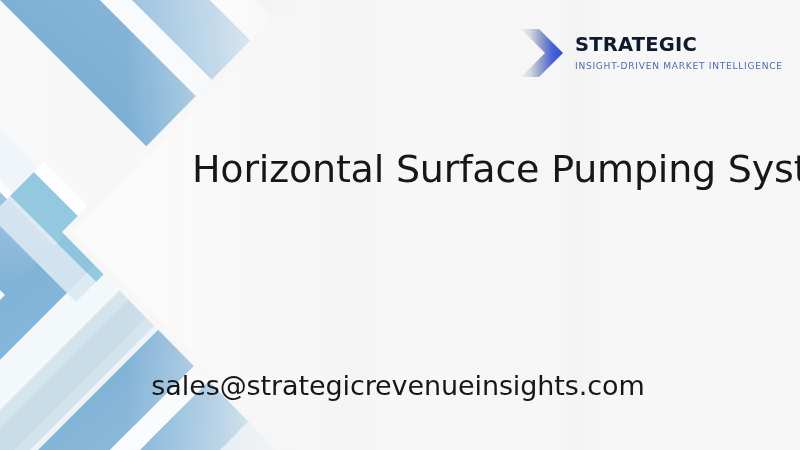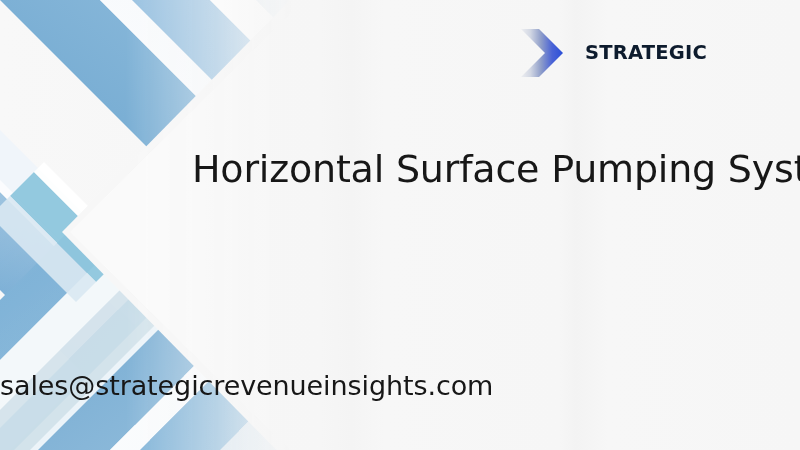--- a/index.html
+++ b/index.html
@@ -53,21 +53,21 @@
     display: block;
   }
 
   
   .logo {
     position: absolute;
     left: 519px;
     top: 26px;
     display: flex;
     align-items: center;
-    gap: 20px;
+    gap: 10px;
   }
   .logo-mark {
     width: 46px;
     height: 54px;
     flex: none;
   }
   .logo-words {
     display: flex;
     flex-direction: column;
     justify-content: center;
@@ -105,21 +105,21 @@
     color: #171717;
     white-space: nowrap;
   }
 
   
   .email {
     position: absolute;
     left: 0;
     right: 4px;
     top: 370px;
-    text-align: left;
+    text-align: center;
     font-family: "DejaVu Sans", sans-serif;
     font-weight: 400;
     font-size: 27px;
     letter-spacing: -0.1px;
     color: #171717;
     white-space: nowrap;
   }
 </style>
 </head>
 <body>
@@ -270,20 +270,21 @@
           <stop offset="48%" stop-color="#8e9dc9"></stop>
           <stop offset="74%" stop-color="#4a63d6"></stop>
           <stop offset="100%" stop-color="#2b4fd8"></stop>
         </linearGradient>
       </defs>
       <path d="M 2,3 L 20,3 L 44,27 L 20,51 L 2,51 L 26,27 Z" fill="url(#markGrad)"></path>
     </svg>
 
     <div class="logo-words">
       <div class="logo-line">STRATEGIC</div>
+      <div class="logo-tagline">INSIGHT-DRIVEN MARKET INTELLIGENCE</div>
     </div>
   </div>
 
   <div class="title">Horizontal Surface Pumping Systems</div>
 
   <div class="email">sales@strategicrevenueinsights.com</div>
 
 </div>
 
 </body></html>

